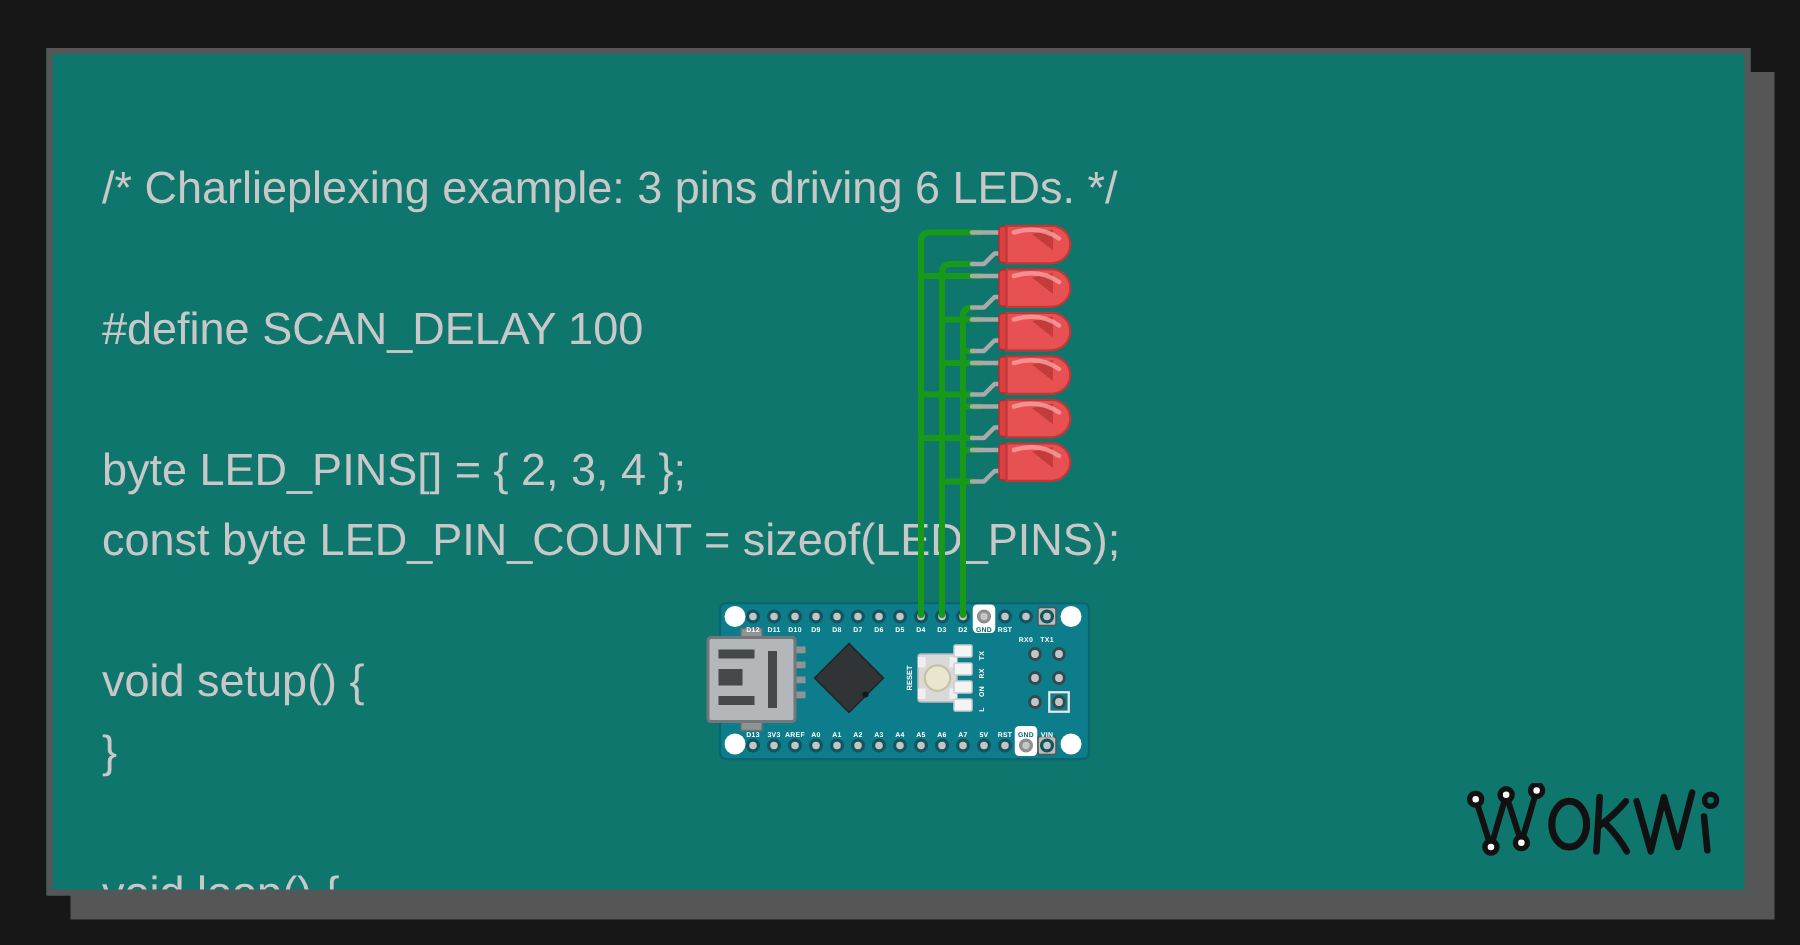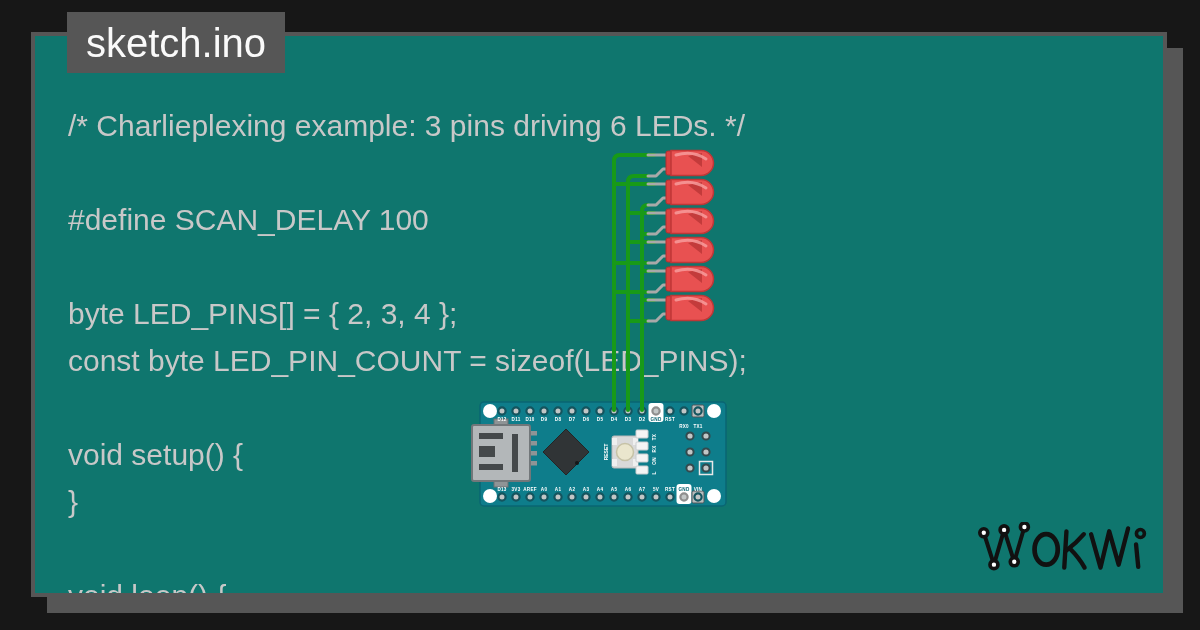--- a/index.html
+++ b/index.html
@@ -30,23 +30,20 @@
 
 byte LED_PINS[] = { 2, 3, 4 };
 const byte LED_PIN_COUNT = sizeof(LED_PINS);
 
 void setup() {
 }
 
 void loop() {</pre>
   </div>
 
-  <div class="tab">
-    <span>sketch.ino</span>
-  </div>
 
   <svg class="circuit" width="1200" height="630" viewBox="0 0 1200 630" xmlns="http://www.w3.org/2000/svg">
 
     <g>
       <rect x="480" y="402" width="246" height="104" rx="4" fill="#0e7d8b" stroke="#0a6573" stroke-width="1.5"></rect>
 
       <circle cx="490" cy="411" r="7" fill="#ffffff"></circle>
       <circle cx="714" cy="411" r="7" fill="#ffffff"></circle>
       <circle cx="490" cy="496" r="7" fill="#ffffff"></circle>
       <circle cx="714" cy="496" r="7" fill="#ffffff"></circle>

